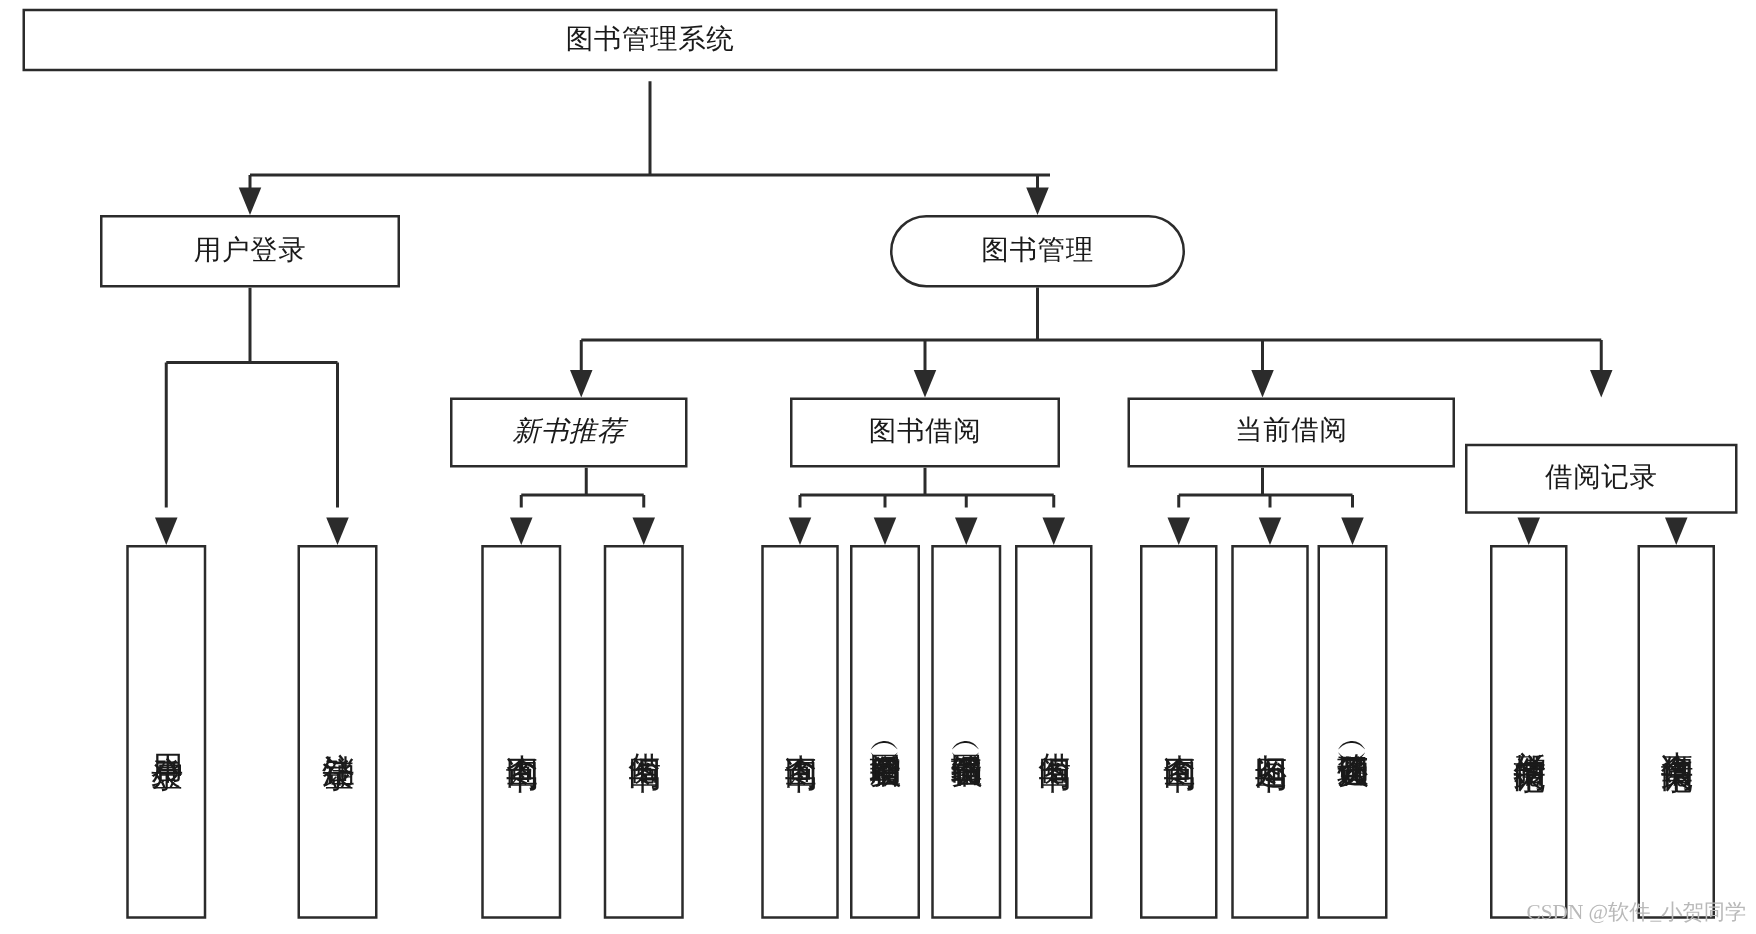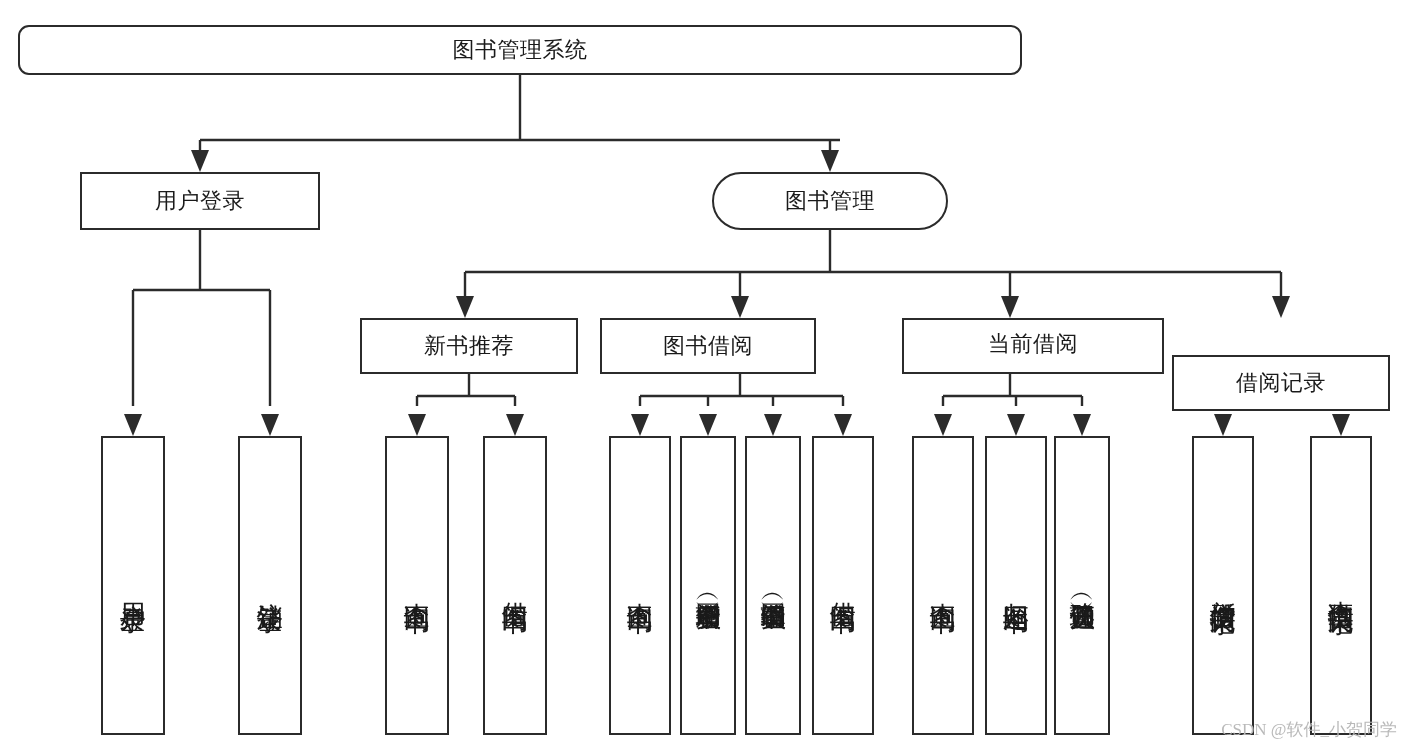--- a/index.html
+++ b/index.html
@@ -135,33 +135,33 @@
       <polygon points="764,414 782,414 773,436" class="conn-arrow"></polygon>
       <polygon points="834,414 852,414 843,436" class="conn-arrow"></polygon>
       <polygon points="934,414 952,414 943,436" class="conn-arrow"></polygon>
       <polygon points="1007,414 1025,414 1016,436" class="conn-arrow"></polygon>
       <polygon points="1073,414 1091,414 1082,436" class="conn-arrow"></polygon>
       <polygon points="1214,414 1232,414 1223,436" class="conn-arrow"></polygon>
       <polygon points="1332,414 1350,414 1341,436" class="conn-arrow"></polygon>
     </svg>
 
   <div id="node-layer">
-      <div class="node-box" style="left: 18px; top: 25px; width: 1004px; height: 50px; border-radius: 11px;">
+      <div class="node-box" style="left: 18px; top: 7px; width: 1004px; height: 50px;">
         <span class="node-label-h">图书管理系统</span>
       </div>
       <div class="node-box" style="left: 80px; top: 172px; width: 240px; height: 58px;">
         <span class="node-label-h">用户登录</span>
       </div>
       <div class="node-box" style="left: 712px; top: 172px; width: 236px; height: 58px; border-radius: 29px;">
         <span class="node-label-h">图书管理</span>
       </div>
-      <div class="node-box" style="left: 360px; top: 318px; width: 218px; height: 56px;">
+      <div class="node-box" style="left: 360px; top: 318px; width: 190px; height: 56px; font-style: italic;">
         <span class="node-label-h">新书推荐</span>
       </div>
-      <div class="node-box" style="left: 600px; top: 318px; width: 216px; height: 56px;">
+      <div class="node-box" style="left: 632px; top: 318px; width: 216px; height: 56px;">
         <span class="node-label-h">图书借阅</span>
       </div>
       <div class="node-box" style="left: 902px; top: 318px; width: 262px; height: 56px; font-family: Liberation Mono, monospace;">
         <span class="node-label-h">当前借阅</span>
       </div>
       <div class="node-box" style="left: 1172px; top: 318px; width: 218px; height: 56px; margin-top: 37px;">
         <span class="node-label-h">借阅记录</span>
       </div>
       <div class="node-box" style="left: 101px; top: 436px; width: 64px; height: 299px;">
         <span class="node-label-v">用户登录</span>

